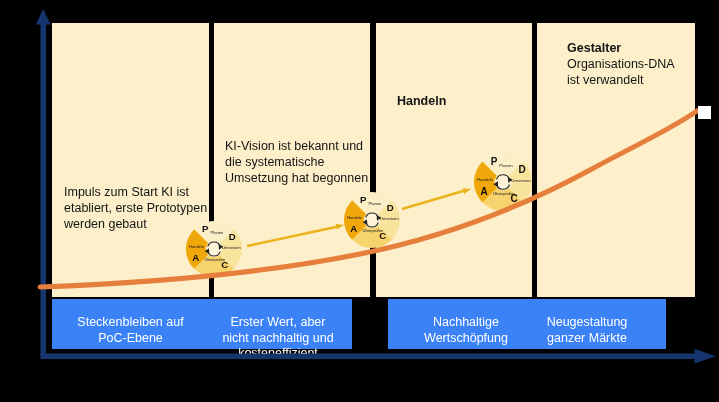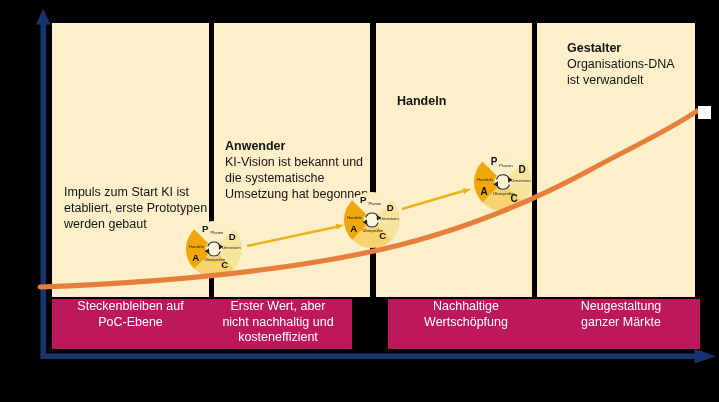--- a/index.html
+++ b/index.html
@@ -9,23 +9,23 @@
     position:relative;
     overflow:hidden;
     font-family:"Liberation Sans", sans-serif;
   }
   .panel{
     position:absolute;top:23px;height:274px;
     background:#FCEFCA;z-index:1;
   }
   .outcome{
     position:absolute;top:299px;height:50px;
-    background:#be185d;z-index:1;
+    background:#3b82f6;z-index:1;
     display:flex;justify-content:center;align-items:flex-start;
-    box-sizing:border-box;padding-top:0;
+    box-sizing:border-box;padding-top:16px;
   }
   .outcome-text{
     color:#FFFFFF;font-size:12.5px;line-height:15.5px;
     text-align:center;white-space:pre-line;
   }
   .stage-text{
     position:absolute;z-index:2;width:154px;color:#141414;
   }
   .stage-title{font-weight:bold;font-size:12.5px;line-height:16px;}
   .stage-desc{font-size:12.5px;line-height:16px;white-space:pre-line;}
@@ -51,21 +51,20 @@
 <div class="panel" style="left:214px;width:156px"></div>
 <div class="panel" style="left:376px;width:156px"></div>
 <div class="panel" style="left:537px;width:158px"></div>
 
 <div class="stage-text" style="left:64px;top:184px">
   <div class="stage-desc">Impuls zum Start KI ist
 etabliert, erste Prototypen
 werden gebaut</div>
 </div>
 <div class="stage-text" style="left:225px;top:138px">
-  <div class="stage-title">Anwender</div>
   <div class="stage-desc">KI-Vision ist bekannt und
 die systematische
 Umsetzung hat begonnen</div>
 </div>
 <div class="stage-text" style="left:397px;top:93px">
   <div class="stage-title">Handeln</div>
 </div>
 <div class="stage-text" style="left:567px;top:40px">
   <div class="stage-title">Gestalter</div>
   <div class="stage-desc">Organisations-DNA
@@ -78,21 +77,21 @@
 </div>
 <div class="outcome" style="left:204px;width:148px">
   <div class="outcome-text">Erster Wert, aber
 nicht nachhaltig und
 kosteneffizient</div>
 </div>
 <div class="outcome" style="left:388px;width:156px">
   <div class="outcome-text">Nachhaltige
 Wertschöpfung</div>
 </div>
-<div class="outcome" style="left:542px;width:158px">
+<div class="outcome" style="left:508px;width:158px">
   <div class="outcome-text">Neugestaltung
 ganzer Märkte</div>
 </div>
 
 <div class="pdca-slot" style="left:185px;top:220px;width:58px;height:58px">
   <svg viewBox="-30 -30 60 60" width="100%" height="100%">
     <path d="M0 0 L-20.5 -20.5 A29 29 0 0 1 20.5 -20.5 Z" fill="#FBEFC7"></path>
     <path d="M0 0 L20.5 -20.5 A29 29 0 0 1 20.5 20.5 Z" fill="#F9E49E"></path>
     <path d="M0 0 L20.5 20.5 A29 29 0 0 1 -20.5 20.5 Z" fill="#F6D36D"></path>
     <path d="M0 0 L-20.5 20.5 A29 29 0 0 1 -20.5 -20.5 Z" fill="#F0A70A"></path>

